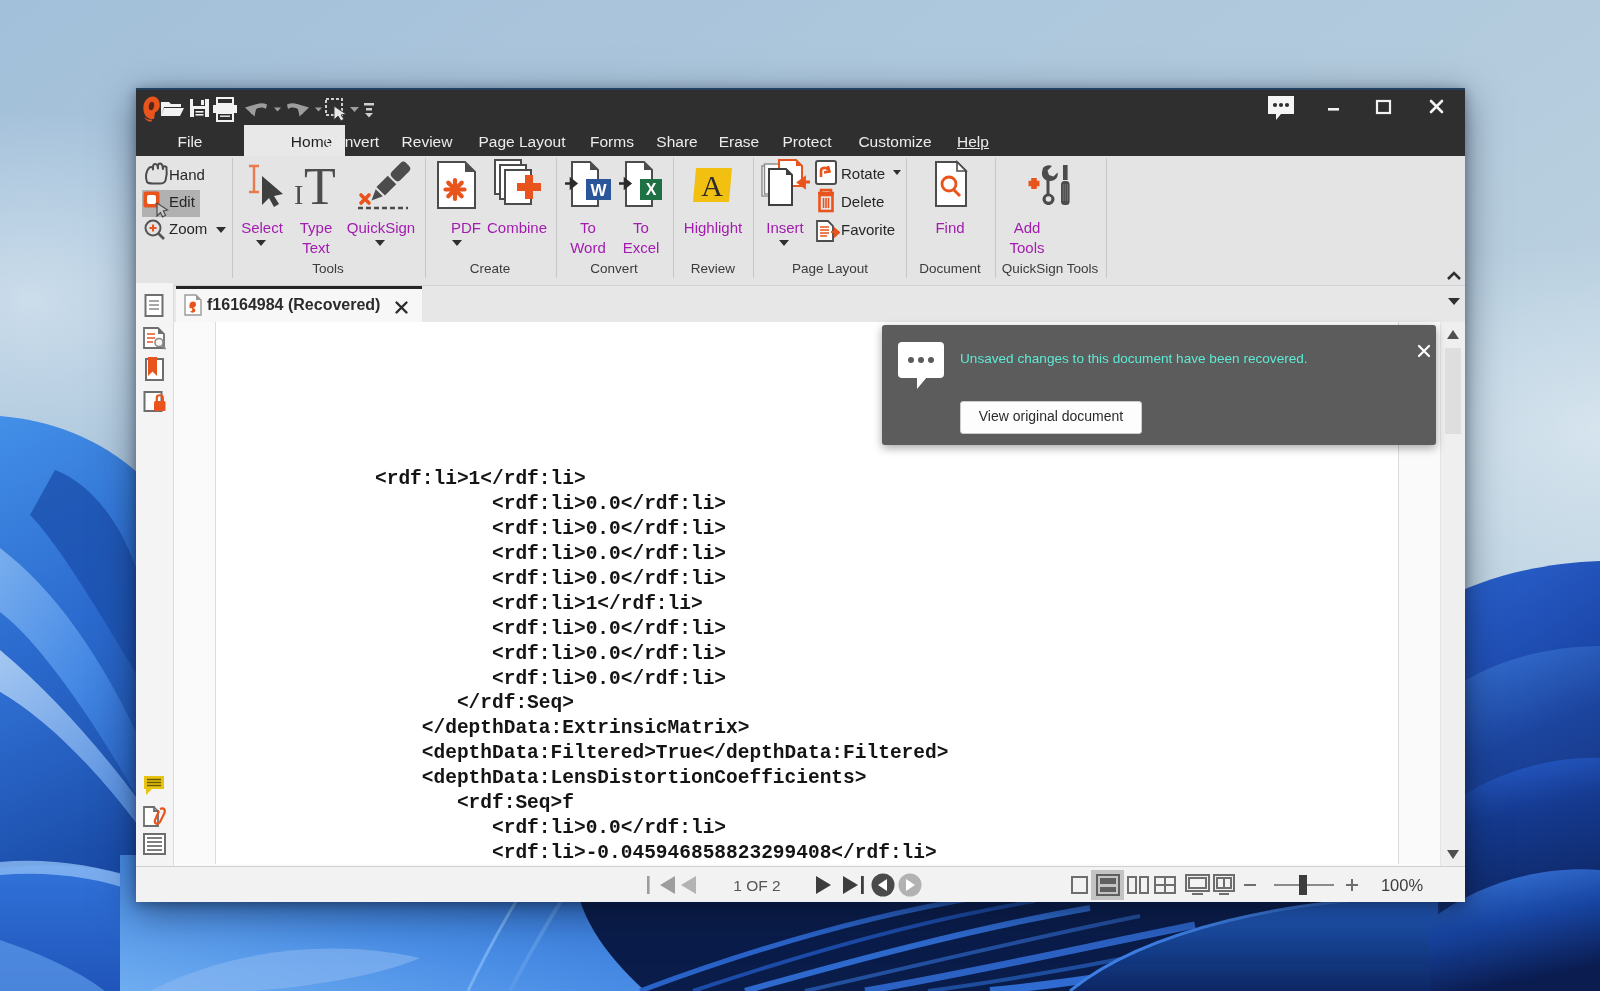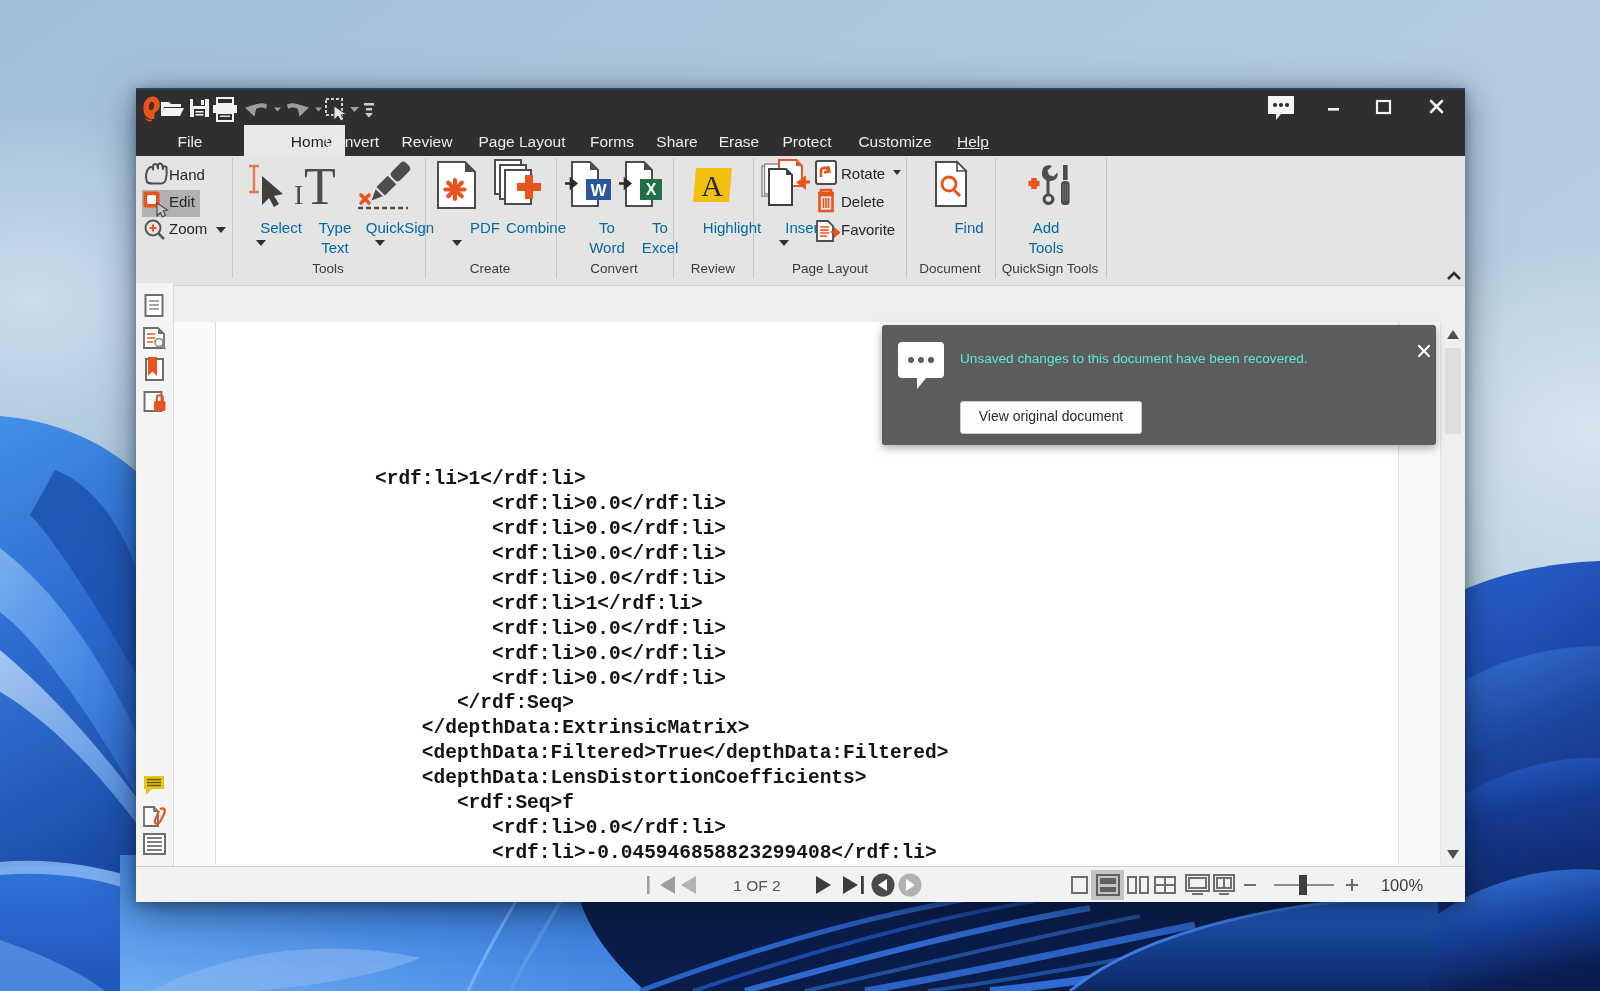--- a/index.html
+++ b/index.html
@@ -6,21 +6,21 @@
   *{-webkit-font-smoothing:antialiased;}
   #desk{position:absolute;left:0;top:0;width:1600px;height:991px;}
   #win{position:absolute;left:136px;top:88px;width:1329px;height:814px;background:#efefef;box-shadow:0 10px 35px rgba(10,20,40,.5), 0 2px 10px rgba(10,20,40,.35);}
   #titlebar{position:absolute;left:0;top:0;width:1329px;height:37px;background:#2f2f2f;border-top:2px solid #24405f;box-sizing:border-box;}
   #menubar{position:absolute;left:0;top:37px;width:1329px;height:31px;background:#2f2f2f;}
   .menu{position:absolute;top:0;height:31px;line-height:33px;color:#ececec;font-size:15.5px;text-align:center;}
   #hometab{position:absolute;left:108px;top:0;width:67px;height:31px;background:#e8e8e8;color:#1d1d1d;font-size:15.5px;text-align:center;line-height:33px;padding-left:34px;}
   #ribbon{position:absolute;left:0;top:68px;width:1329px;height:130px;background:#e4e4e4;border-bottom:1px solid #d2d2d2;box-sizing:border-box;}
   .rsep{position:absolute;top:2px;height:120px;width:1px;background:#c7c7c7;}
   .rlabel{position:absolute;top:104px;height:18px;line-height:18px;font-size:13.5px;color:#3b3b3b;text-align:center;}
-  .ritem{position:absolute;top:62px;font-size:15px;color:#0369a1;text-align:center;line-height:19.5px;padding-left:19px;}
+  .ritem{position:absolute;top:62px;font-size:15px;color:#a21caf;text-align:center;line-height:19.5px;}
   .caret{position:absolute;width:0;height:0;border-left:5.5px solid transparent;border-right:5.5px solid transparent;border-top:6px solid #2f2f2f;}
   .smcaret{position:absolute;width:0;height:0;border-left:4.5px solid transparent;border-right:4.5px solid transparent;border-top:5px solid #2f2f2f;}
   #tabbar{position:absolute;left:38px;top:198px;width:1291px;height:36px;background:#e7e7e7;}
   #doctab{position:absolute;left:2px;top:0px;width:246px;height:36px;background:#f7f7f7;border-top:3px solid #262626;box-sizing:border-box;}
   #sidebar{position:absolute;left:0;top:195px;width:38px;height:583px;background:#f4f4f4;border-right:1px solid #dcdcdc;box-sizing:border-box;}
   #canvas{position:absolute;left:38px;top:234px;width:1266px;height:544px;background:#fafafa;}
   #page{position:absolute;left:41px;top:0;width:1182px;height:542px;background:#ffffff;border-left:1px solid #dcdcdc;border-right:1px solid #dcdcdc;}
   #scrollcol{position:absolute;left:1304px;top:234px;width:25px;height:544px;background:#efefef;border-left:1px solid #e4e4e4;box-sizing:border-box;}
   #statusbar{position:absolute;left:0;top:778px;width:1329px;height:36px;background:#f2f2f2;border-top:1px solid #cfcfcf;box-sizing:border-box;}
   #doctext{position:absolute;left:239px;top:379px;margin:0;font-family:"Liberation Mono",monospace;font-size:19.5px;line-height:24.93px;font-weight:bold;color:#141414;letter-spacing:0px;}
@@ -363,20 +363,36 @@
       <rect x="8" y="493" width="20" height="13" fill="#e8c412"></rect>
       <path d="M10,506 L10,512 L16,506 Z" fill="#e8c412"></path>
       <path d="M11,496.5 L25,496.5 M11,499.5 L25,499.5 M11,502.5 L25,502.5" stroke="#6b5a00" stroke-width="1.4"></path>
       <path d="M8,524 L18,524 L18,528 L22,528 L22,543 L8,543 Z" fill="#ffffff" stroke="#6e6e6e" stroke-width="1.8"></path>
       <path d="M18,524 L22,528" stroke="#6e6e6e" stroke-width="1.5"></path>
       <path d="M24,526 C28,524 30,527 28,531 L24,539 C22,542 18,541 19,537 L23,528" stroke="#e9541d" stroke-width="2.2" fill="none"></path>
       <rect x="8" y="551" width="21" height="20" fill="#ffffff" stroke="#6e6e6e" stroke-width="2"></rect>
       <path d="M11,555 L26,555 M11,559 L26,559 M11,563 L26,563 M11,567 L26,567" stroke="#555555" stroke-width="1.6"></path>
     </svg>
   </div>
+  <div id="tabbar">
+    <div id="doctab">
+      <svg width="20" height="22" viewBox="0 0 20 22" style="position:absolute;left:7px;top:5px">
+        <path d="M2,1 L13,1 L18,6 L18,21 L2,21 Z" fill="#ffffff" stroke="#9a9a9a" stroke-width="1.4"></path>
+        <path d="M13,1 L13,6 L18,6 Z" fill="#9a9a9a"></path>
+        <path d="M8,8 C11,6.5 13,8 13,10.5 C13,12.5 11.5,13.5 10,14 C12,14.5 13,16 12,17.5 C11,19 8,19 7,17.5 C8.7,17.5 9.7,16.5 9.2,15 C8.8,13.7 7.5,13.8 6.8,14.5 C6,12.3 6.3,9.5 8,8 Z" fill="#e9541d"></path>
+      </svg>
+      <div style="position:absolute;left:31px;top:4px;width:190px;height:24px;font-size:16px;font-weight:bold;color:#2b2b2b;line-height:24px;">f16164984 (Recovered)</div>
+      <svg width="15" height="15" viewBox="0 0 15 15" style="position:absolute;left:218px;top:11px">
+        <path d="M2.5,2.5 L12.5,12.5 M12.5,2.5 L2.5,12.5" stroke="#2b2b2b" stroke-width="2.4" stroke-linecap="round"></path>
+      </svg>
+    </div>
+    <svg width="14" height="10" viewBox="0 0 14 10" style="position:absolute;left:1273px;top:10px">
+      <path d="M1,2 L13,2 L7,9 Z" fill="#2f2f2f"></path>
+    </svg>
+  </div>
   <div id="canvas">
       <div id="page"></div>
     </div>
   <div id="scrollcol">
     <svg width="25" height="544" viewBox="0 0 25 544">
       <path d="M6,17 L18,17 L12,8 Z" fill="#4f4f4f"></path>
       <rect x="4" y="26" width="16" height="86" fill="#dedede"></rect>
       <path d="M6,528 L18,528 L12,537 Z" fill="#4f4f4f"></path>
     </svg>
   </div>

